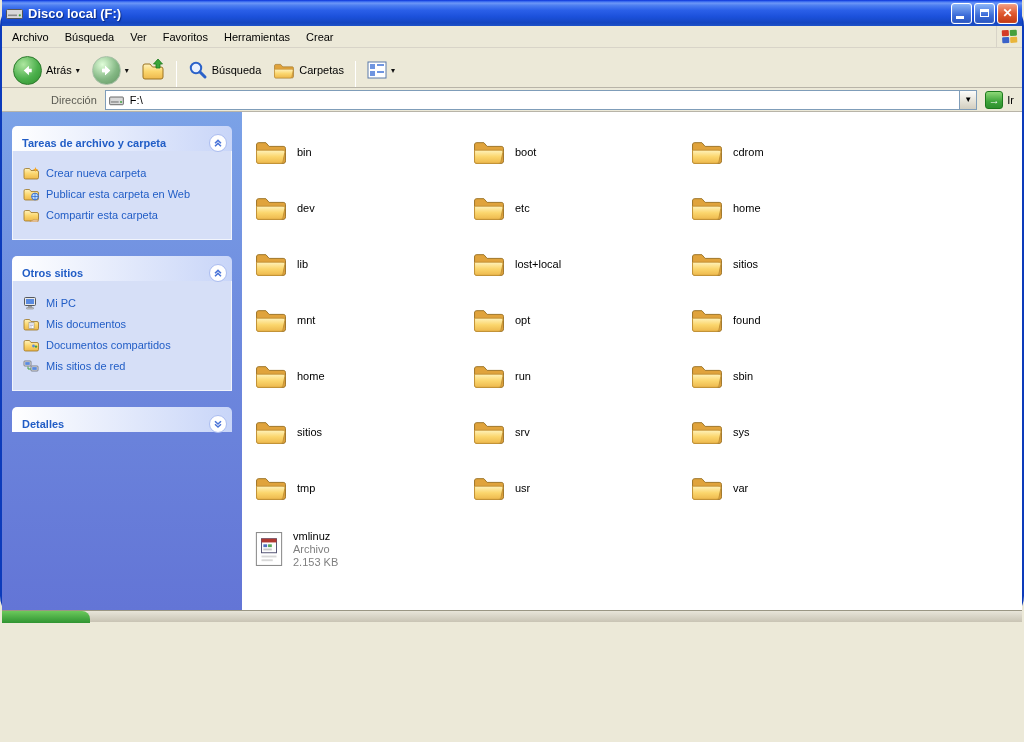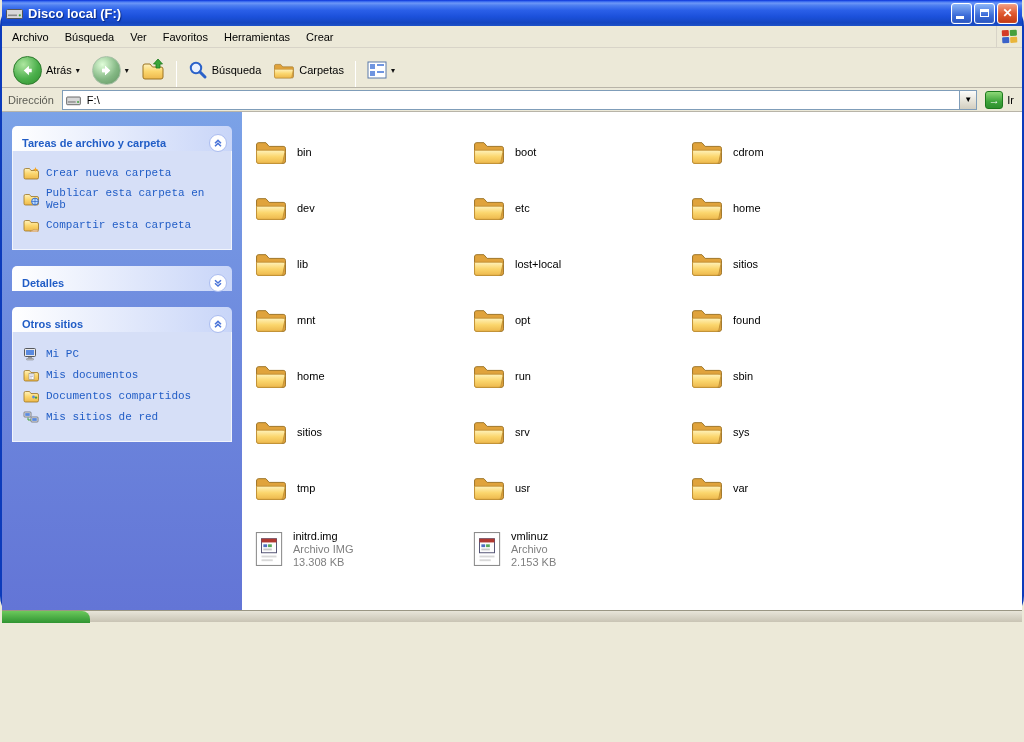--- a/index.html
+++ b/index.html
@@ -45,21 +45,21 @@
   .nav-circle { width:29px; height:29px; border-radius:50%;
     background:radial-gradient(circle at 35% 28%, #aee6a0, #4cb04c 55%, #2d8f2d); border:1px solid #2c7a2c;
     display:flex; align-items:center; justify-content:center; }
   .nav-circle.disabled { filter:saturate(.45) brightness(1.15); border-color:#7fae7f; }
   .dd-arrow { font-size:8px; color:#111; }
   .tb-sep { width:1px; height:26px; background:#c4c0b2; border-right:1px solid #fff; margin:0 4px; }
   .tb-label { color:#000; }
 
   
   .addressbar { height:24px; flex:0 0 24px; display:flex; align-items:center; background:#ece9d8;
-    border-bottom:1px solid #b8b4a8; }
+    border-bottom:1px solid #b8b4a8;padding-left:43px; }
   .addr-label { padding:0 8px 0 6px; color:#5a5a52; }
   .addr-combo { flex:1; height:20px; background:#fff; border:1px solid #7f9db9; display:flex; align-items:center; padding-left:3px; }
   .addr-input { flex:1; border:none; outline:none; font-family:"Liberation Sans",sans-serif; font-size:11px; margin-left:4px; height:16px; }
   .addr-dd { width:17px; height:18px; background:linear-gradient(180deg,#fdfdfb,#e4e1d6 60%,#d2cec0);
     border-left:1px solid #7f9db9; display:flex; align-items:center; justify-content:center; font-size:8px; cursor:pointer; }
   .go-wrap { display:flex; align-items:center; gap:4px; padding:0 8px 0 8px; cursor:pointer; }
   .go-btn { width:18px; height:18px; border-radius:3px; border:1px solid #1c7a1c;
     background:linear-gradient(180deg,#8ed878,#3da43a 60%,#2f8f2f);
     color:#fff; font-weight:bold; display:flex; align-items:center; justify-content:center; font-size:11px; }
 
@@ -68,21 +68,21 @@
 
   
   .sidebar { width:240px; flex:0 0 240px; padding:14px 10px 0 10px;
     background:linear-gradient(180deg,#7ba2e7 0%,#6e8ade 45%,#6375d6 100%); overflow:hidden; }
   .panel { margin-bottom:16px; }
   .panel-header { height:25px; background:linear-gradient(90deg,#ffffff,#c8d5f8);
     border-radius:5px 5px 0 0; display:flex; align-items:center; justify-content:space-between;
     padding:8px 5px 0 10px; color:#215dc6; font-weight:bold; cursor:pointer; }
   .chevron-btn { width:18px; height:18px; border-radius:50%; background:#fff; border:1px solid #aabcf0;
     display:flex; align-items:center; justify-content:center; cursor:pointer; }
-  .panel-body { background:#d6dff7; border:1px solid rgba(255,255,255,.65); border-top:none; padding:8px 6px 10px 10px;font-family:Liberation Mono, monospace; }
+  .panel-body { background:#d6dff7; border:1px solid rgba(255,255,255,.65); border-top:none; padding:8px 6px 10px 10px; }
   .side-link { display:flex; align-items:center; gap:7px; margin:7px 0; color:#215dc6; cursor:pointer; }
   .mini-icon { width:16px; height:14px; flex:0 0 16px; }
 
   
   .content { flex:1; background:#fff; padding:12px 0 0 8px; overflow:hidden; }
   .folder-grid { display:grid; grid-template-columns:repeat(3,218px); grid-auto-rows:56px; align-items:center; }
   .tile { display:flex; align-items:center; gap:9px; padding-left:4px; cursor:pointer; width:max-content; padding-right:8px; }
   .folder-icon { width:34px; height:28px; flex:0 0 34px; }
   .tile-label { color:#000; }
   .file-grid { display:grid; grid-template-columns:repeat(3,218px); grid-auto-rows:62px; align-items:center; margin-top:2px; }
@@ -258,78 +258,78 @@
             <svg class="mini-icon" viewBox="0 0 16 14">
               <path d="M1 4 q0-1.5 1.5-1.5 h4 l1.5 2 h6 q1.5 0 1.5 1.5 v5.5 q0 1.5-1.5 1.5 h-11.5 q-1.5 0-1.5-1.5 Z" fill="url(#gFolder)" stroke="#9c7422" stroke-width="0.8"></path>
               <path d="M7 13.5 q3-2.5 8-1.5 l0 2 -8 0 Z" fill="#f2cfa6" stroke="#b78b55" stroke-width="0.6"></path>
             </svg>
             <span>Compartir esta carpeta</span>
           </div>
         </div>
       </div>
 
       <div class="panel">
+        <div class="panel-header">
+          <span>Otros sitios</span>
+          <span class="chevron-btn">
+            <svg width="10" height="10" viewBox="0 0 10 10">
+                <path d="M2 5.2 L5 2.4 L8 5.2 M2 8.2 L5 5.4 L8 8.2" stroke="#4a74d8" fill="none" stroke-width="1.5"></path>
+              </svg>
+          </span>
+        </div>
+        <div class="panel-body">
+          <div class="side-link">
+            <svg class="mini-icon" viewBox="0 0 16 14">
+              <rect x="1.5" y="1.5" width="11" height="8" rx="1" fill="#e8e8e8" stroke="#55585e"></rect>
+              <rect x="3" y="3" width="8" height="5" fill="#5a8ae0"></rect>
+              <rect x="5" y="10" width="4" height="1.5" fill="#9a9a9a"></rect>
+              <rect x="3.5" y="11.5" width="7" height="1.5" rx="0.5" fill="#c8c8c8" stroke="#77797e" stroke-width="0.5"></rect>
+            </svg>
+            <span>Mi PC</span>
+          </div>
+          <div class="side-link">
+            <svg class="mini-icon" viewBox="0 0 16 14">
+              <path d="M1 4 q0-1.5 1.5-1.5 h4 l1.5 2 h6 q1.5 0 1.5 1.5 v5.5 q0 1.5-1.5 1.5 h-11.5 q-1.5 0-1.5-1.5 Z" fill="url(#gFolder)" stroke="#9c7422" stroke-width="0.8"></path>
+              <rect x="6" y="5.5" width="5" height="6" fill="#fff" stroke="#8a8a8a" stroke-width="0.6"></rect>
+              <path d="M7 7 h3 M7 8.5 h3 M7 10 h2" stroke="#9a9ac0" stroke-width="0.6"></path>
+            </svg>
+            <span>Mis documentos</span>
+          </div>
+          <div class="side-link">
+            <svg class="mini-icon" viewBox="0 0 16 14">
+              <path d="M1 4 q0-1.5 1.5-1.5 h4 l1.5 2 h6 q1.5 0 1.5 1.5 v5.5 q0 1.5-1.5 1.5 h-11.5 q-1.5 0-1.5-1.5 Z" fill="url(#gFolder)" stroke="#9c7422" stroke-width="0.8"></path>
+              <circle cx="10.5" cy="8" r="1.4" fill="#5a8ae0"></circle>
+              <circle cx="13" cy="8.6" r="1.2" fill="#46a03c"></circle>
+            </svg>
+            <span>Documentos compartidos</span>
+          </div>
+          <div class="side-link">
+            <svg class="mini-icon" viewBox="0 0 16 14">
+              <rect x="1" y="2" width="7" height="5" rx="0.8" fill="#e8e8e8" stroke="#55585e" stroke-width="0.7"></rect>
+              <rect x="2.2" y="3.1" width="4.6" height="2.8" fill="#5a8ae0"></rect>
+              <rect x="8" y="7" width="7" height="5" rx="0.8" fill="#e8e8e8" stroke="#55585e" stroke-width="0.7"></rect>
+              <rect x="9.2" y="8.1" width="4.6" height="2.8" fill="#5a8ae0"></rect>
+              <path d="M5 7.5 L5 10 L8 10" stroke="#46a03c" fill="none" stroke-width="1"></path>
+            </svg>
+            <span>Mis sitios de red</span>
+          </div>
+        </div>
+      </div>
+
+      <div class="panel">
         <div class="panel-header" style="border-radius:5px 5px 0 0;">
           <span>Detalles</span>
           <span class="chevron-btn">
             <svg width="10" height="10" viewBox="0 0 10 10">
                 <path d="M2 2.2 L5 5 L8 2.2 M2 5.2 L5 8 L8 5.2" stroke="#4a74d8" fill="none" stroke-width="1.5"></path>
               </svg>
           </span>
         </div>
       </div>
 
-      <div class="panel">
-        <div class="panel-header">
-          <span>Otros sitios</span>
-          <span class="chevron-btn">
-            <svg width="10" height="10" viewBox="0 0 10 10">
-                <path d="M2 5.2 L5 2.4 L8 5.2 M2 8.2 L5 5.4 L8 8.2" stroke="#4a74d8" fill="none" stroke-width="1.5"></path>
-              </svg>
-          </span>
-        </div>
-        <div class="panel-body">
-          <div class="side-link">
-            <svg class="mini-icon" viewBox="0 0 16 14">
-              <rect x="1.5" y="1.5" width="11" height="8" rx="1" fill="#e8e8e8" stroke="#55585e"></rect>
-              <rect x="3" y="3" width="8" height="5" fill="#5a8ae0"></rect>
-              <rect x="5" y="10" width="4" height="1.5" fill="#9a9a9a"></rect>
-              <rect x="3.5" y="11.5" width="7" height="1.5" rx="0.5" fill="#c8c8c8" stroke="#77797e" stroke-width="0.5"></rect>
-            </svg>
-            <span>Mi PC</span>
-          </div>
-          <div class="side-link">
-            <svg class="mini-icon" viewBox="0 0 16 14">
-              <path d="M1 4 q0-1.5 1.5-1.5 h4 l1.5 2 h6 q1.5 0 1.5 1.5 v5.5 q0 1.5-1.5 1.5 h-11.5 q-1.5 0-1.5-1.5 Z" fill="url(#gFolder)" stroke="#9c7422" stroke-width="0.8"></path>
-              <rect x="6" y="5.5" width="5" height="6" fill="#fff" stroke="#8a8a8a" stroke-width="0.6"></rect>
-              <path d="M7 7 h3 M7 8.5 h3 M7 10 h2" stroke="#9a9ac0" stroke-width="0.6"></path>
-            </svg>
-            <span>Mis documentos</span>
-          </div>
-          <div class="side-link">
-            <svg class="mini-icon" viewBox="0 0 16 14">
-              <path d="M1 4 q0-1.5 1.5-1.5 h4 l1.5 2 h6 q1.5 0 1.5 1.5 v5.5 q0 1.5-1.5 1.5 h-11.5 q-1.5 0-1.5-1.5 Z" fill="url(#gFolder)" stroke="#9c7422" stroke-width="0.8"></path>
-              <circle cx="10.5" cy="8" r="1.4" fill="#5a8ae0"></circle>
-              <circle cx="13" cy="8.6" r="1.2" fill="#46a03c"></circle>
-            </svg>
-            <span>Documentos compartidos</span>
-          </div>
-          <div class="side-link">
-            <svg class="mini-icon" viewBox="0 0 16 14">
-              <rect x="1" y="2" width="7" height="5" rx="0.8" fill="#e8e8e8" stroke="#55585e" stroke-width="0.7"></rect>
-              <rect x="2.2" y="3.1" width="4.6" height="2.8" fill="#5a8ae0"></rect>
-              <rect x="8" y="7" width="7" height="5" rx="0.8" fill="#e8e8e8" stroke="#55585e" stroke-width="0.7"></rect>
-              <rect x="9.2" y="8.1" width="4.6" height="2.8" fill="#5a8ae0"></rect>
-              <path d="M5 7.5 L5 10 L8 10" stroke="#46a03c" fill="none" stroke-width="1"></path>
-            </svg>
-            <span>Mis sitios de red</span>
-          </div>
-        </div>
-      </div>
-
     </div>
 
     <div class="content">
       <div class="folder-grid">
 
           <div class="tile">
             <svg class="folder-icon" viewBox="0 0 36 30">
               <path d="M2.5 7.5 C2.5 5.8 3.3 5 5 5 L12.5 5 L16 9 L31 9 C32.9 9 33.5 9.8 33.5 11.5 L33.5 24.5 C33.5 26.4 32.7 27.2 30.8 27.2 L5.2 27.2 C3.3 27.2 2.5 26.4 2.5 24.5 Z" fill="#e0a33c" stroke="#996f1f"></path>
               <path d="M2.5 13 L29.8 13 C32.3 13 33.2 13.8 32.8 15.6 L30.9 24.9 C30.5 26.6 29.6 27.2 27.8 27.2 L5.2 27.2 C3.3 27.2 2.5 26.4 2.5 24.5 Z" fill="url(#gFolder)" stroke="#c19136"></path>
             </svg>
@@ -491,51 +491,34 @@
           <div class="tile">
             <svg class="folder-icon" viewBox="0 0 36 30">
               <path d="M2.5 7.5 C2.5 5.8 3.3 5 5 5 L12.5 5 L16 9 L31 9 C32.9 9 33.5 9.8 33.5 11.5 L33.5 24.5 C33.5 26.4 32.7 27.2 30.8 27.2 L5.2 27.2 C3.3 27.2 2.5 26.4 2.5 24.5 Z" fill="#e0a33c" stroke="#996f1f"></path>
               <path d="M2.5 13 L29.8 13 C32.3 13 33.2 13.8 32.8 15.6 L30.9 24.9 C30.5 26.6 29.6 27.2 27.8 27.2 L5.2 27.2 C3.3 27.2 2.5 26.4 2.5 24.5 Z" fill="url(#gFolder)" stroke="#c19136"></path>
             </svg>
             <span class="tile-label">var</span>
           </div>
 
       </div>
       <div class="file-grid">
+
 
           <div class="tile">
             <svg class="file-icon" viewBox="0 0 32 38">
               <rect x="2.5" y="1.5" width="27" height="35" fill="#ffffff" stroke="#7d7d7d"></rect>
               <rect x="8" y="8" width="16" height="15" fill="#fdfdfd" stroke="#4d4d6e"></rect>
               <rect x="8" y="8" width="16" height="4" fill="#b03830"></rect>
               <rect x="10" y="14" width="4" height="3" fill="#4f6fc0"></rect>
               <rect x="15" y="14" width="4" height="3" fill="#58a858"></rect>
               <rect x="10" y="18.5" width="9" height="2" fill="#c8c8c8"></rect>
               <rect x="8" y="26" width="16" height="2" fill="#d8d8d8"></rect>
               <rect x="8" y="30" width="12" height="2" fill="#d8d8d8"></rect>
             </svg>
             <div class="file-meta">
-              <span>initrd.img</span>
-              <span class="muted">Archivo IMG</span>
-              <span class="muted">13.308 KB</span>
-            </div>
-          </div>
-
-          <div class="tile">
-            <svg class="file-icon" viewBox="0 0 32 38">
-              <rect x="2.5" y="1.5" width="27" height="35" fill="#ffffff" stroke="#7d7d7d"></rect>
-              <rect x="8" y="8" width="16" height="15" fill="#fdfdfd" stroke="#4d4d6e"></rect>
-              <rect x="8" y="8" width="16" height="4" fill="#b03830"></rect>
-              <rect x="10" y="14" width="4" height="3" fill="#4f6fc0"></rect>
-              <rect x="15" y="14" width="4" height="3" fill="#58a858"></rect>
-              <rect x="10" y="18.5" width="9" height="2" fill="#c8c8c8"></rect>
-              <rect x="8" y="26" width="16" height="2" fill="#d8d8d8"></rect>
-              <rect x="8" y="30" width="12" height="2" fill="#d8d8d8"></rect>
-            </svg>
-            <div class="file-meta">
               <span>vmlinuz</span>
               <span class="muted">Archivo</span>
               <span class="muted">2.153 KB</span>
             </div>
           </div>
 
       </div>
     </div>
 
   </div>

